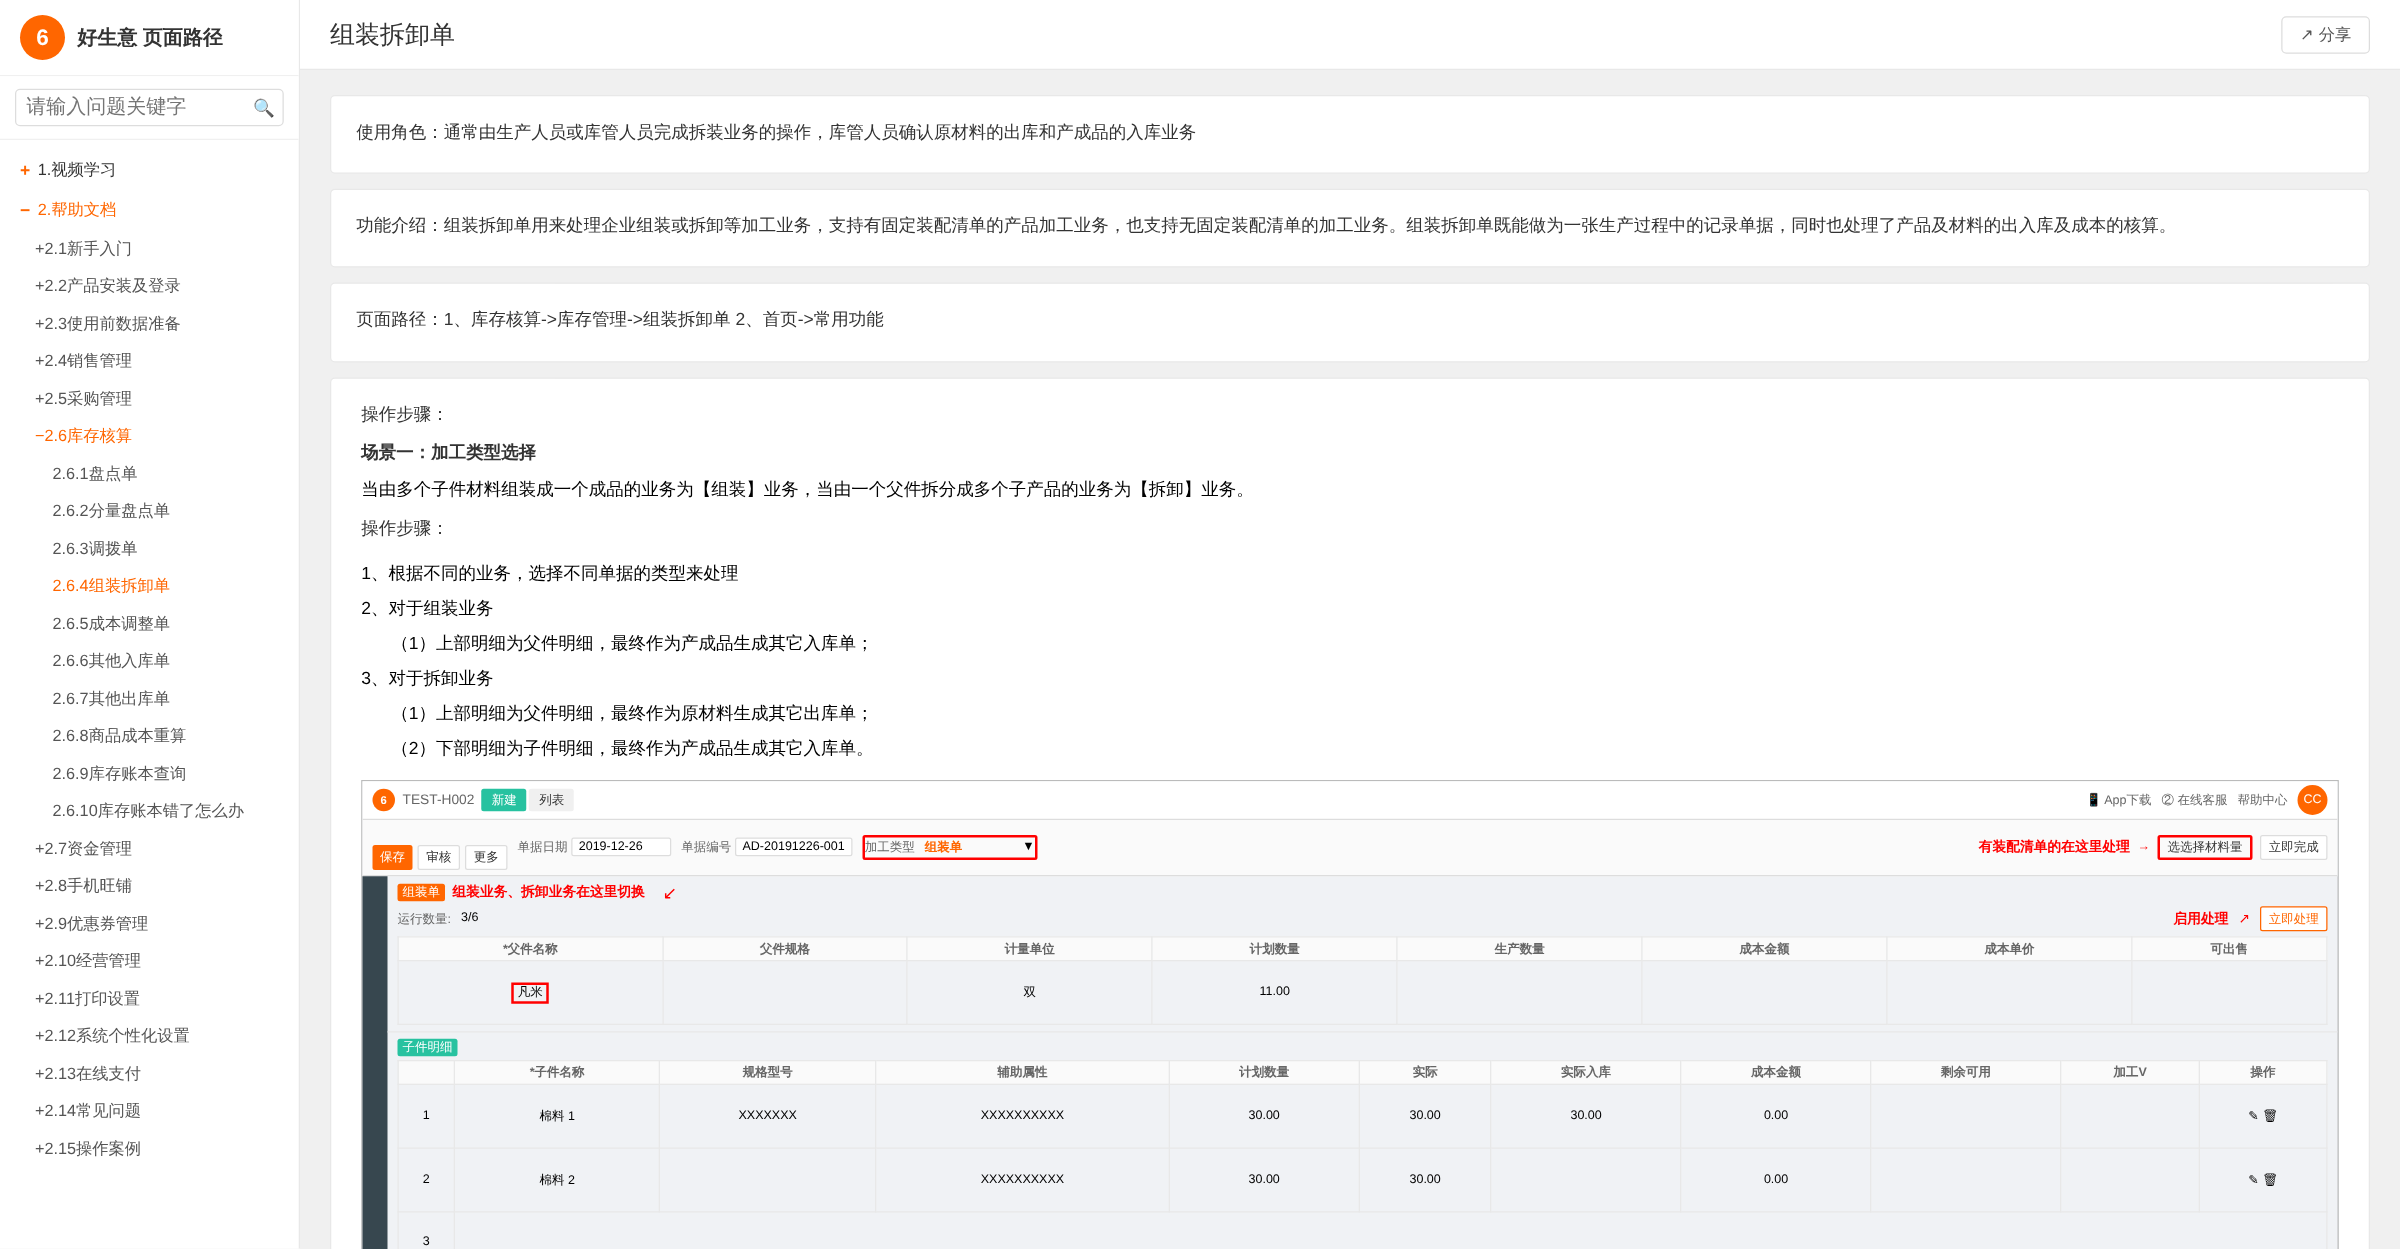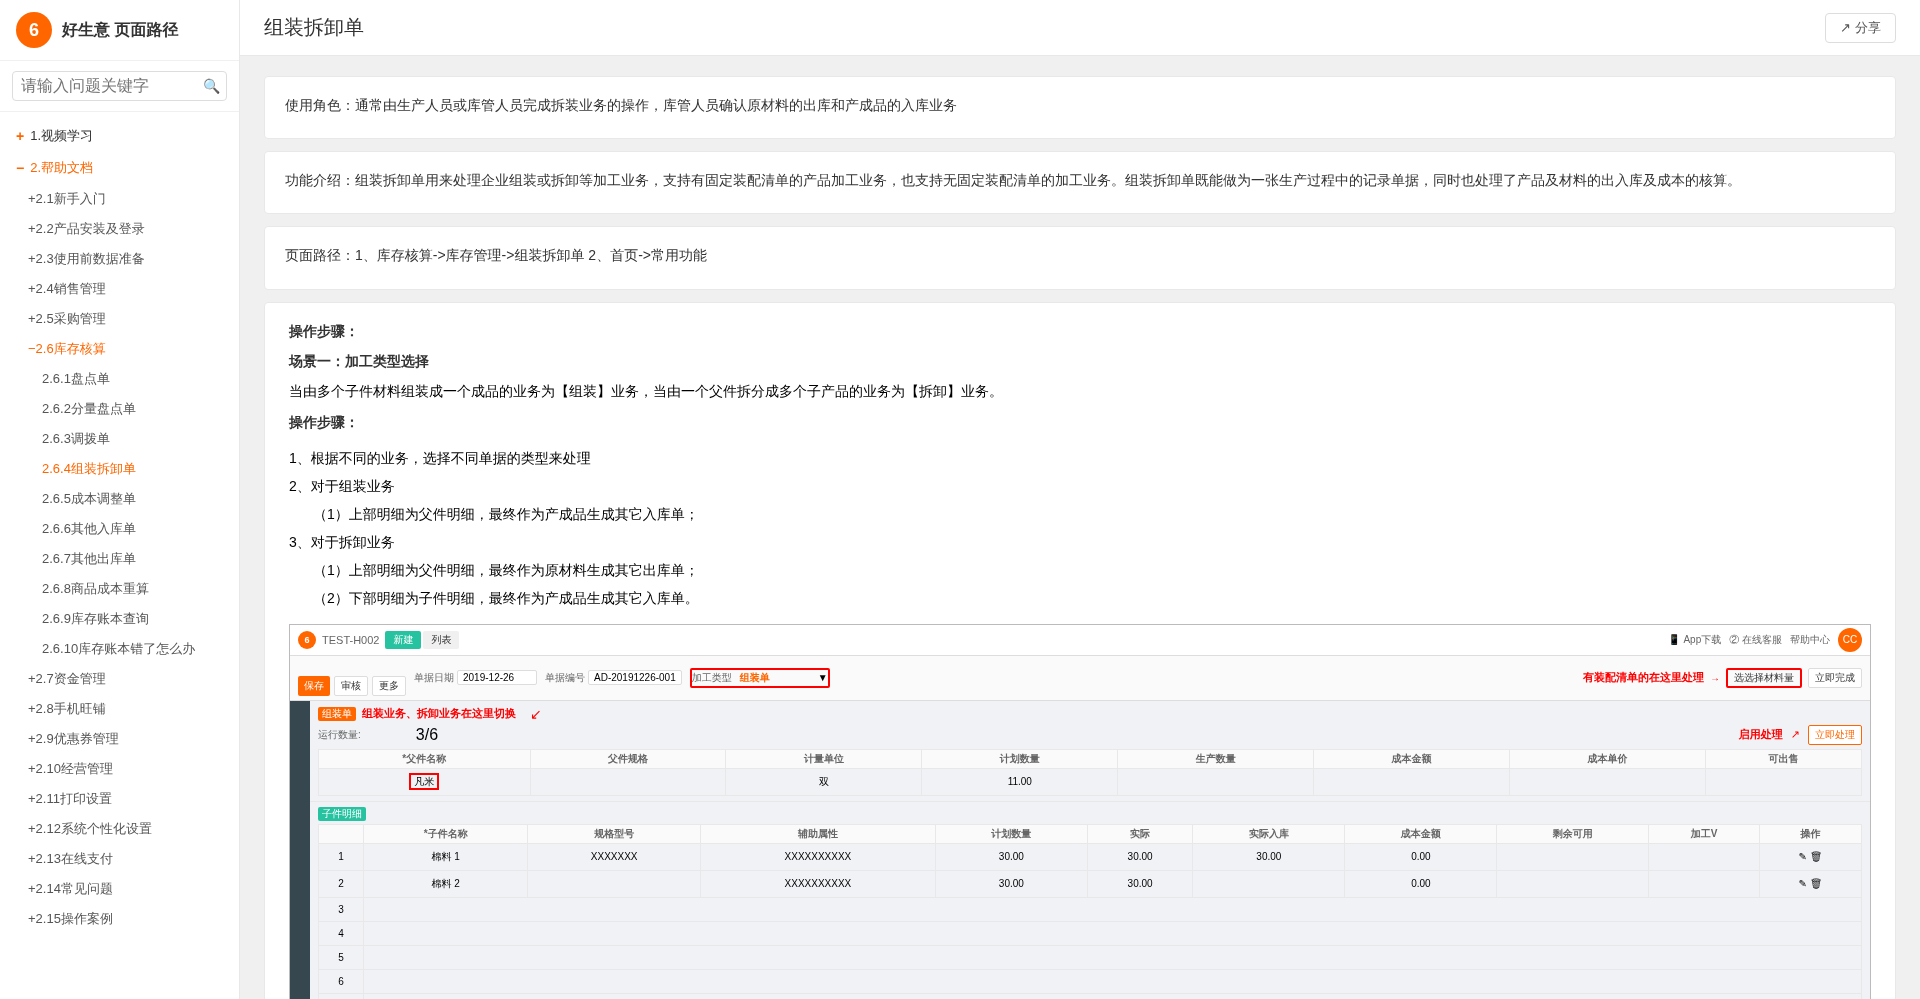--- a/index.html
+++ b/index.html
@@ -173,21 +173,21 @@
     }
 
     .content-body {
       background: #fff;
       border: 1px solid #e8e8e8;
       border-radius: 4px;
       padding: 20px 24px;
     }
 
     .section-title {
-      font-weight: bold;
+      font-weight: normal;
       color: #333;
       margin-bottom: 12px;
       font-size: 14px;
     }
     .scene-title {
       font-weight: bold;
       color: #333;
       margin-bottom: 8px;
     }
     .steps-list {
@@ -230,21 +230,21 @@
     .inner-highlight { border: 2px solid red; border-radius: 2px; }
     .inner-body { display: flex; }
     .inner-sidebar { width: 20px; background: #37474f; min-height: 180px; }
     .inner-main { flex: 1; }
     .inner-section { padding: 5px 8px; border-bottom: 1px solid #e8e8e8; }
     .inner-label-row { display: flex; align-items: center; gap: 6px; margin-bottom: 3px; }
     .orange-tag { background: #f60; color: #fff; padding: 0 4px; border-radius: 2px; font-size: 10px; }
     .teal-tag { background: #27c2a0; color: #fff; padding: 0 4px; border-radius: 2px; font-size: 10px; }
     .inner-table { width: 100%; border-collapse: collapse; font-size: 10px; }
     .inner-table th { background: #fafafa; border: 1px solid #e8e8e8; padding: 2px 4px; color: #666; text-align: center; }
-    .inner-table td { border: 1px solid #e8e8e8; padding: 6px 4px; text-align: center; }
+    .inner-table td { border: 1px solid #e8e8e8; padding: 18px 4px; text-align: center; }
   </style>
 </head>
 <body>
 
 <div class="sidebar">
   <div class="sidebar-logo">
     <div class="logo-icon">
       <span>6</span>
     </div>
     <span class="logo-text">好生意 页面路径</span>
@@ -433,21 +433,21 @@
             <div class="inner-main">
 
               <div class="inner-section">
                 <div class="inner-label-row">
                   <div class="orange-tag">组装单</div>
                   <span style="color:red;font-size:11px;font-weight:bold;">组装业务、拆卸业务在这里切换</span>
                   <span style="color:red;font-size:14px;margin-left:8px;">↙</span>
                 </div>
                 <div style="display:flex;align-items:center;gap:8px;margin-bottom:4px;">
                   <span style="font-size:10px;color:#666;">运行数量:</span>
-                  <span style="font-size:16px;margin-left:47px;">3/6</span>
+                  <span style="font-size:10px;">3/6</span>
                   <div style="flex:1;"></div>
 
                   <span style="color:red;font-size:11px;font-weight:bold;">启用处理</span>
                   <span style="color:red;">↗</span>
                   <button class="inner-btn btn-default" style="font-size:10px;border-color:#f60;color:#f60;">立即处理</button>
                 </div>
                 <table class="inner-table">
                   <thead>
                     <tr>
                       <th>*父件名称</th>

